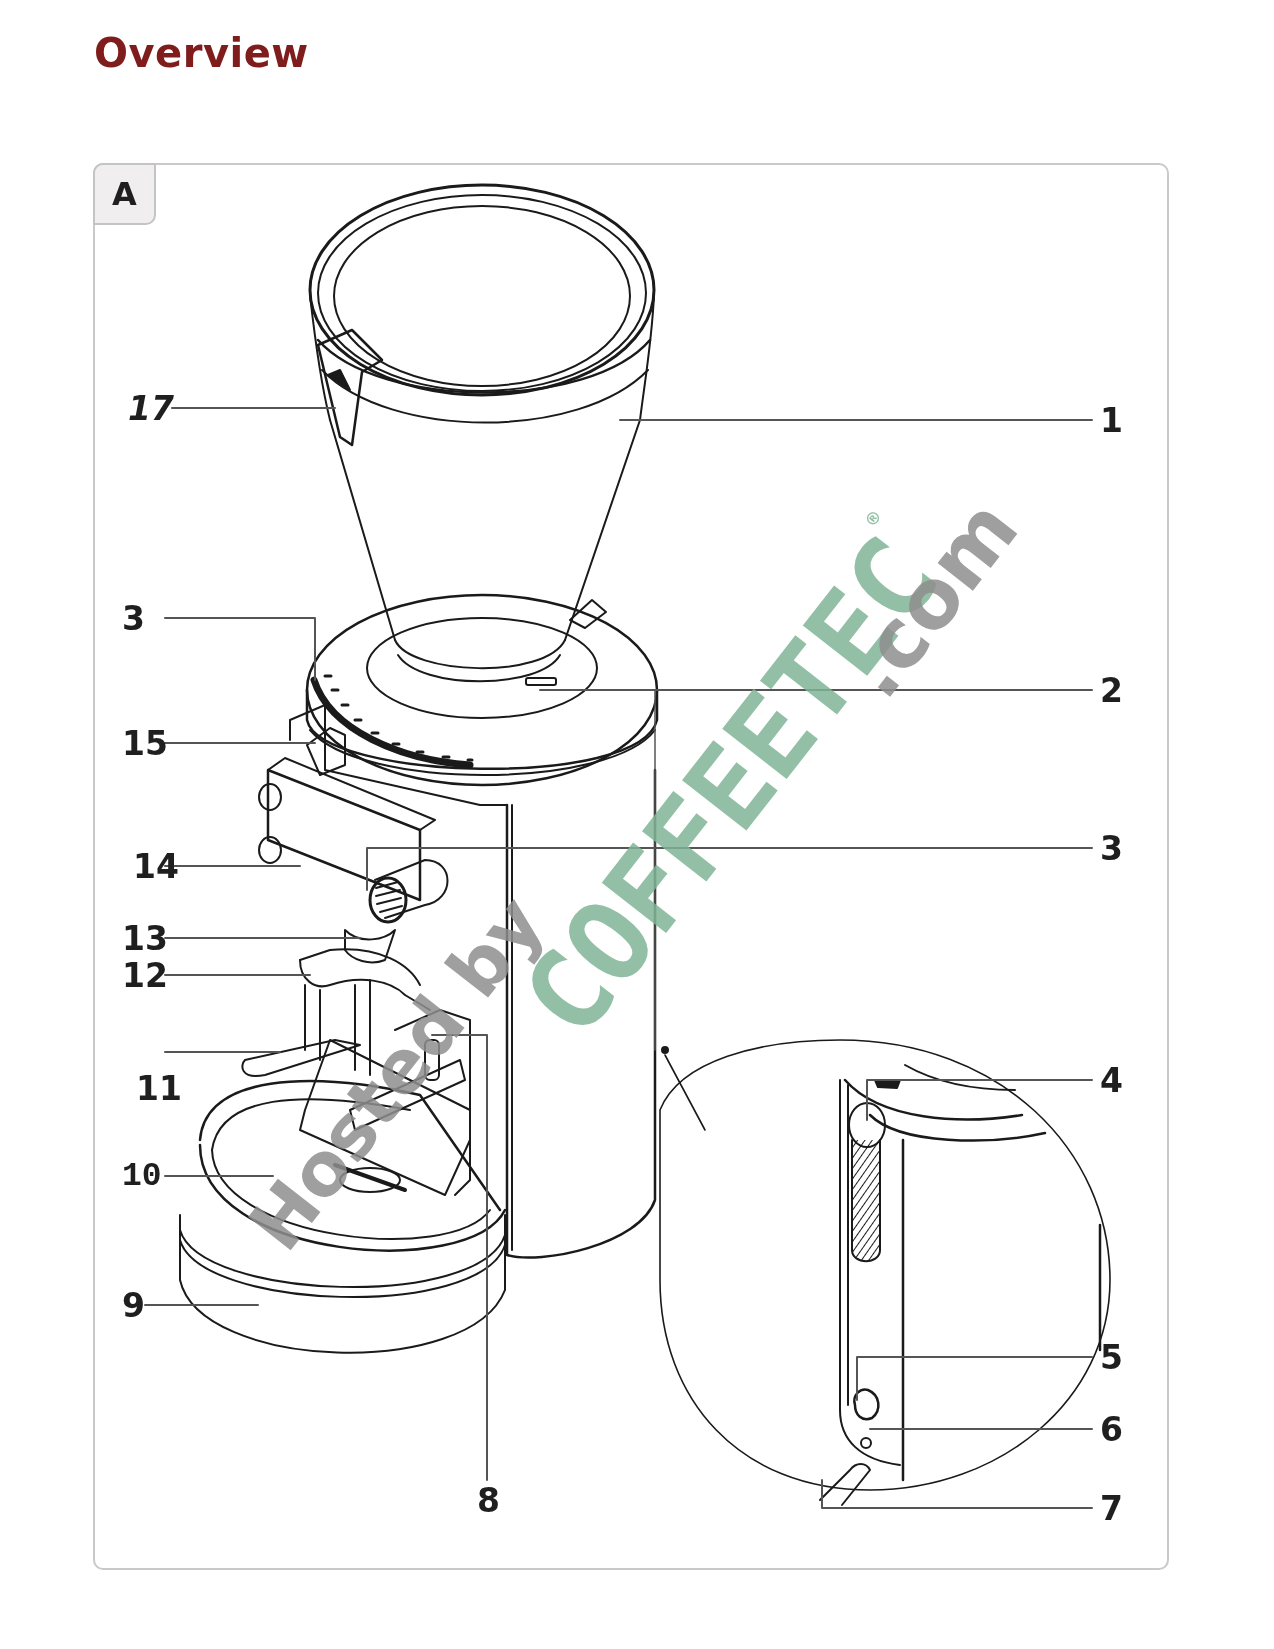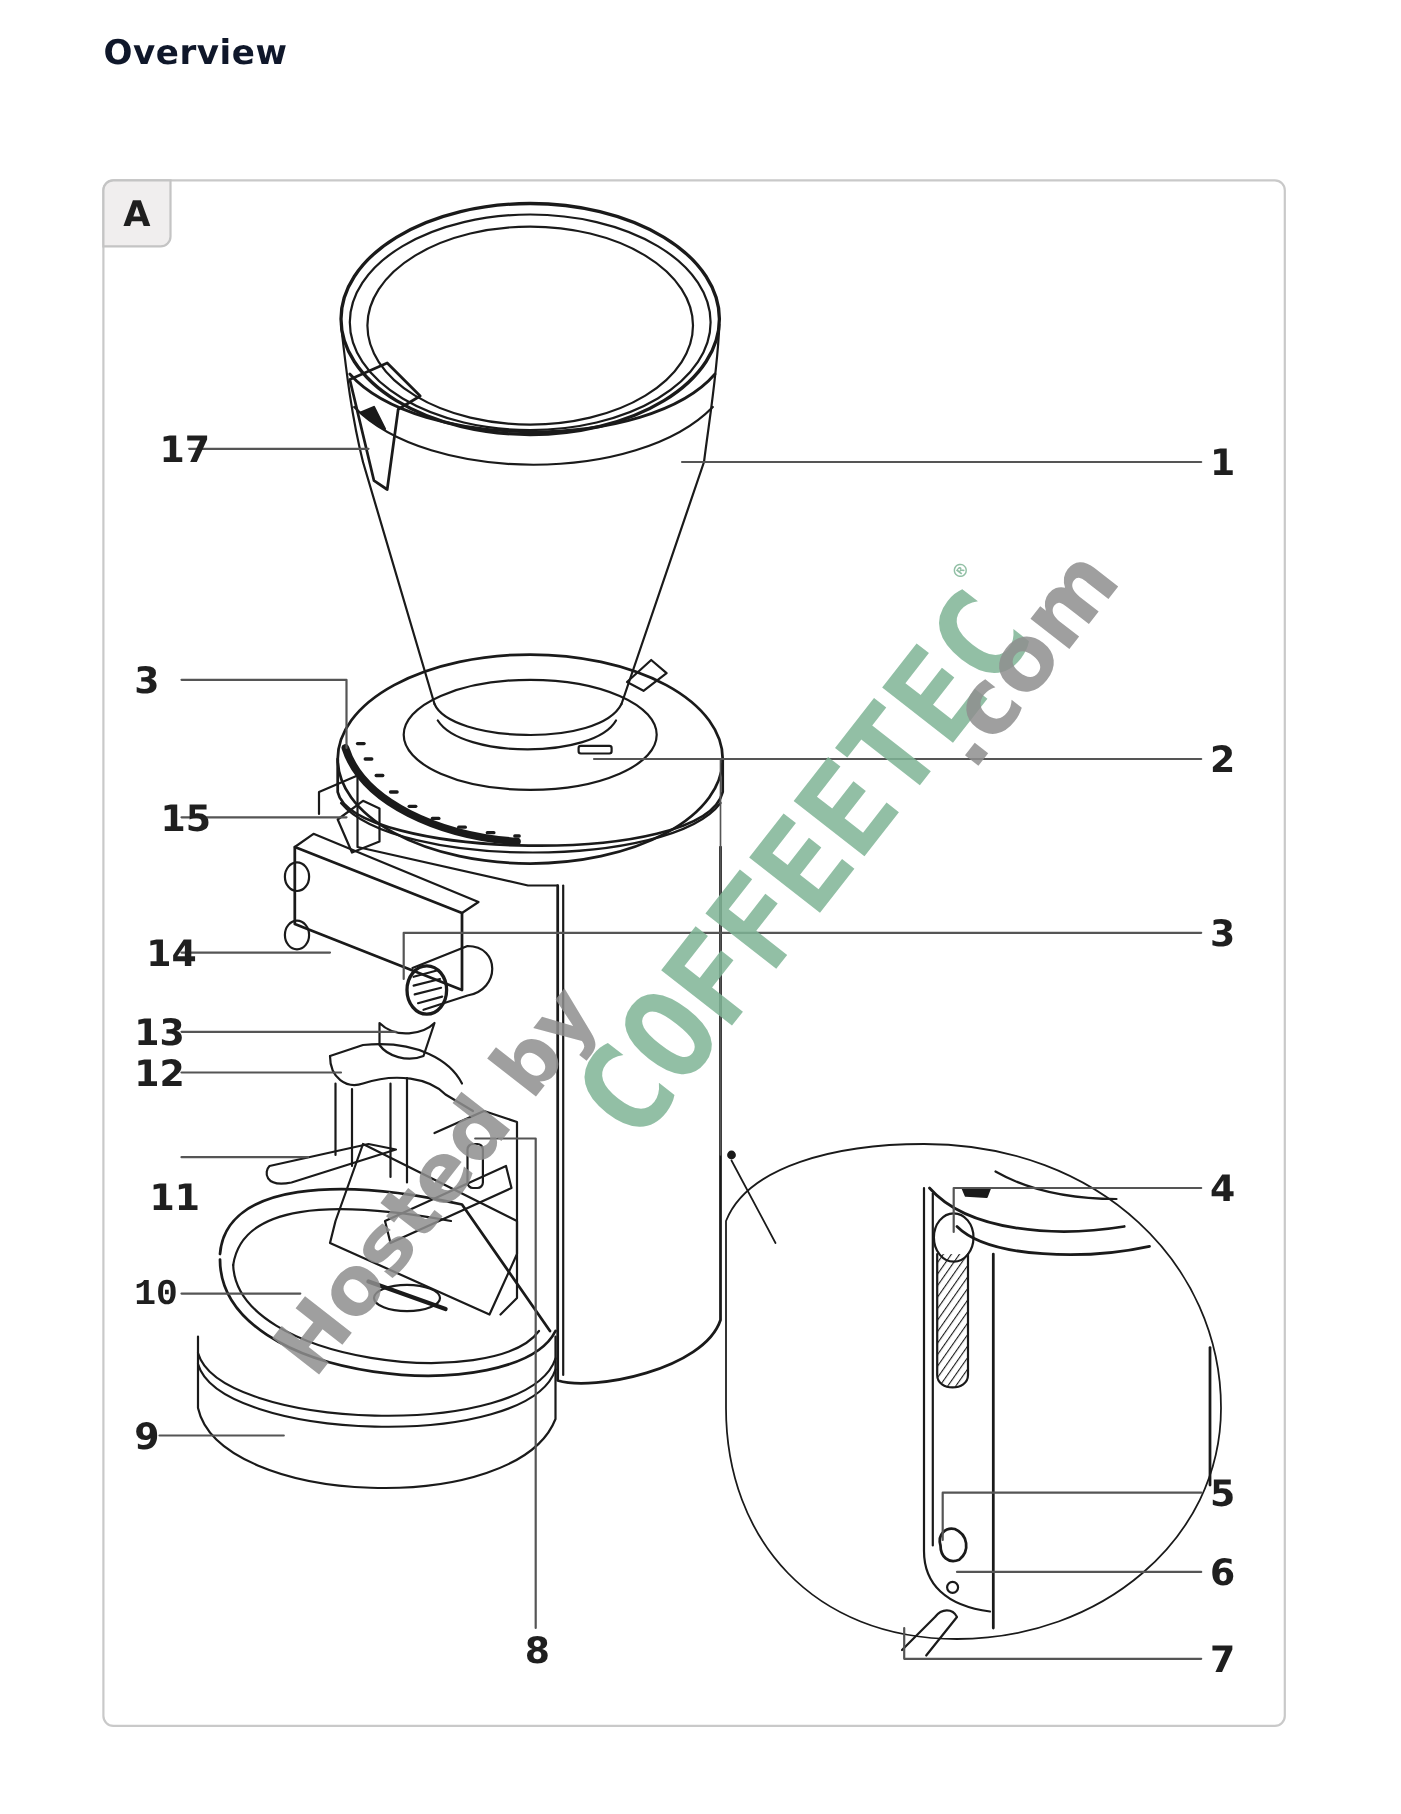--- a/index.html
+++ b/index.html
@@ -1,19 +1,19 @@
 <!DOCTYPE html>
 <html><head>
 <meta charset="utf-8">
 <style>
   html, body { margin: 0; padding: 0; background: #ffffff; }
   body { width: 1274px; height: 1649px; position: relative; overflow: hidden;
          font-family: "DejaVu Sans", "Liberation Sans", sans-serif; color: #1a1a1a; }
-  .page-title { position: absolute; left: 94px; top: 30px; font-size: 31px; font-weight: bold;
-                letter-spacing: 0.5px; color: #0f172a; margin: 0; }
+  .page-title { position: absolute; left: 94px; top: 30px; font-size: 40px; font-weight: bold;
+                letter-spacing: 0.5px; color: #7f1d1d; margin: 0; }
   .figure-frame { position: absolute; left: 93px; top: 163px; width: 1076px; height: 1407px;
                   border: 2px solid #c9c9c9; border-radius: 10px; box-sizing: border-box; background: #fff; }
   .figure-tag { position: absolute; left: 93px; top: 163px; width: 63px; height: 62px;
                 background: #f0eeee; border: 2px solid #c4c4c4; border-radius: 10px 0 10px 0;
                 box-sizing: border-box; display: flex; align-items: center; justify-content: center;
                 font-size: 32px; font-weight: bold; color: #1f1f1f; }
   svg.drawing { position: absolute; left: 0; top: 0; }
   .callout { position: absolute; font-size: 33px; font-weight: bold; color: #1f1f1f; line-height: 1; }
   .wm { position: absolute; font-family: "DejaVu Sans", sans-serif; font-weight: bold;
         transform-origin: left bottom; white-space: nowrap; pointer-events: none; }
@@ -156,25 +156,25 @@
     <line x1="165" y1="1176" x2="273" y2="1176"></line>
     <line x1="145" y1="1305" x2="258" y2="1305"></line>
     <line x1="655" y1="690" x2="655" y2="1050" stroke-width="1.5"></line>
     <path d="M1092 1080 L867 1080 L867 1120"></path>
     <path d="M1092 1357 L857 1357 L857 1400"></path>
     <line x1="870" y1="1429" x2="1092" y2="1429"></line>
     <path d="M822 1480 L822 1508 L1092 1508"></path>
   </g>
 </svg>
 
-<span class="callout" style="left:145px;top:392px;">17</span>
+<span class="callout" style="left:128px;top:392px;font-style:italic;">17</span>
 <span class="callout" style="left:1100px;top:404px;">1</span>
 <span class="callout" style="left:122px;top:602px;">3</span>
 <span class="callout" style="left:1100px;top:674px;">2</span>
-<span class="callout" style="left:122px;top:727px;margin-left:24px;">15</span>
+<span class="callout" style="left:122px;top:727px;">15</span>
 <span class="callout" style="left:1100px;top:832px;">3</span>
 <span class="callout" style="left:133px;top:850px;">14</span>
 <span class="callout" style="left:122px;top:922px;">13</span>
 <span class="callout" style="left:122px;top:959px;">12</span>
 <span class="callout" style="left:136px;top:1036px;margin-top:36px;">11</span>
 <span class="callout" style="left:1100px;top:1064px;">4</span>
 <span class="callout" style="left:122px;top:1160px;font-family:Liberation Mono, monospace;">10</span>
 <span class="callout" style="left:122px;top:1289px;">9</span>
 <span class="callout" style="left:1100px;top:1341px;">5</span>
 <span class="callout" style="left:1100px;top:1413px;">6</span>

